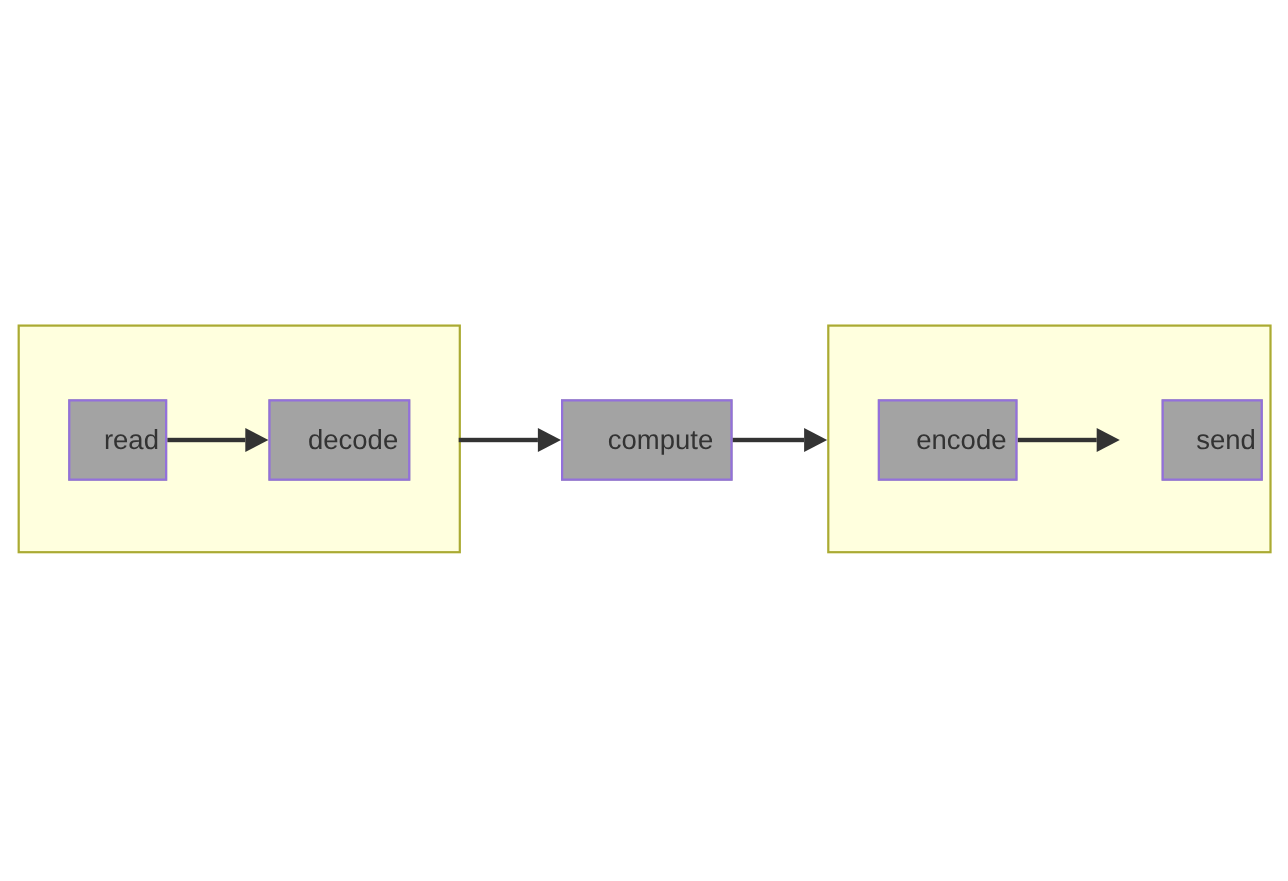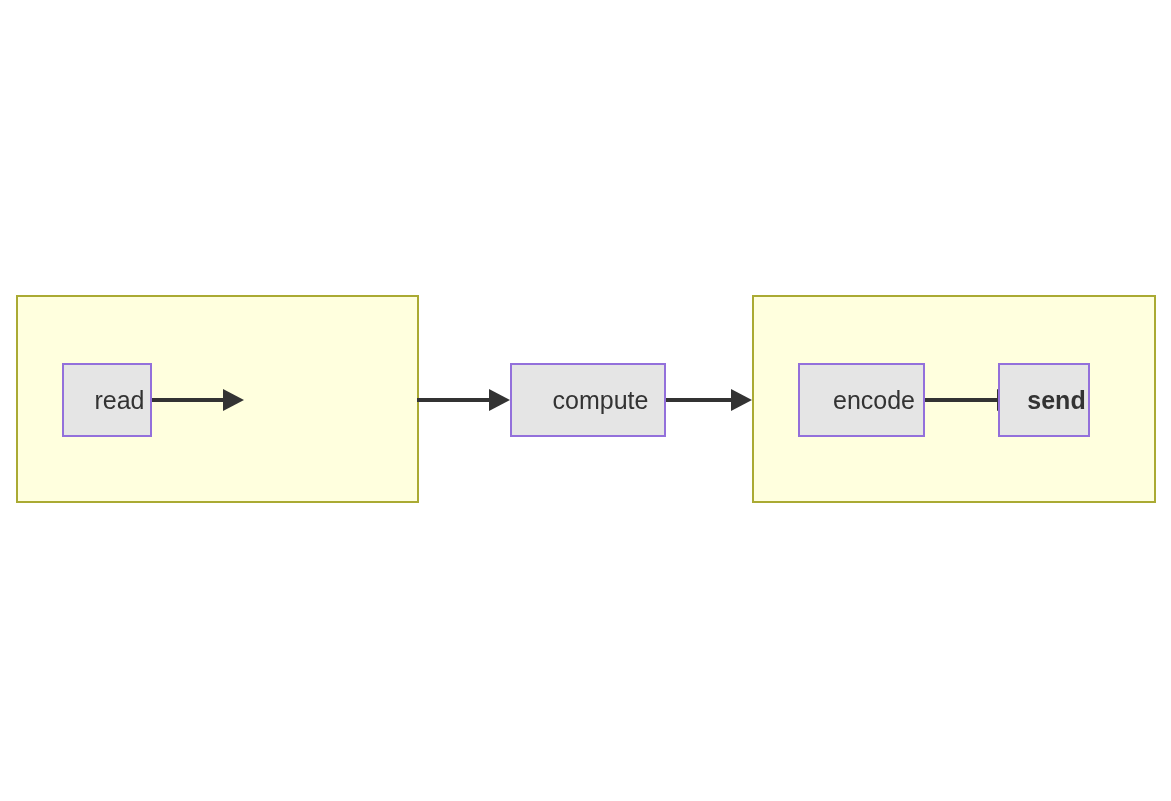--- a/index.html
+++ b/index.html
@@ -23,39 +23,39 @@
     border: 2px solid #aaaa33;
     box-sizing: border-box;
   }
   .subgraph.left  { left: 16px;  width: 403px; }
   .subgraph.right { left: 752px; width: 404px; }
 
   .node {
     position: absolute;
     top: 363px;
     height: 74px;
-    background: #e5e5e5;
+    background: #a3a3a3;
     border: 2px solid #9370db;
     box-sizing: border-box;
     display: flex;
     align-items: center;
     justify-content: center;
     padding-left: 25px;
   }
   .node-label {
     color: #333333;
     font-size: 25px;
     line-height: 1;
     white-space: nowrap;
   }
   .node.read    { left: 62px;   width: 90px;  }
   .node.decode  { left: 244px;  width: 129px; }
   .node.compute { left: 510px;  width: 156px; }
   .node.encode  { left: 798px;  width: 127px; }
-  .node.send    { left: 998px; width: 92px; font-weight: bold;  }
+  .node.send    { left: 1056px; width: 92px;  }
 
   .edge {
     position: absolute;
     top: 389px;
     height: 22px;
     display: flex;
     align-items: center;
   }
   .edge-line {
     flex: 1;
@@ -95,20 +95,23 @@
     <div class="edge-head"></div>
   </div>
   <div class="edge e4">
     <div class="edge-line"></div>
     <div class="edge-head"></div>
   </div>
 
   <div class="node read">
     <span class="node-label">read</span>
   </div>
+  <div class="node decode">
+    <span class="node-label">decode</span>
+  </div>
   <div class="node compute">
     <span class="node-label">compute</span>
   </div>
   <div class="node encode">
     <span class="node-label">encode</span>
   </div>
   <div class="node send">
     <span class="node-label">send</span>
   </div>
 

